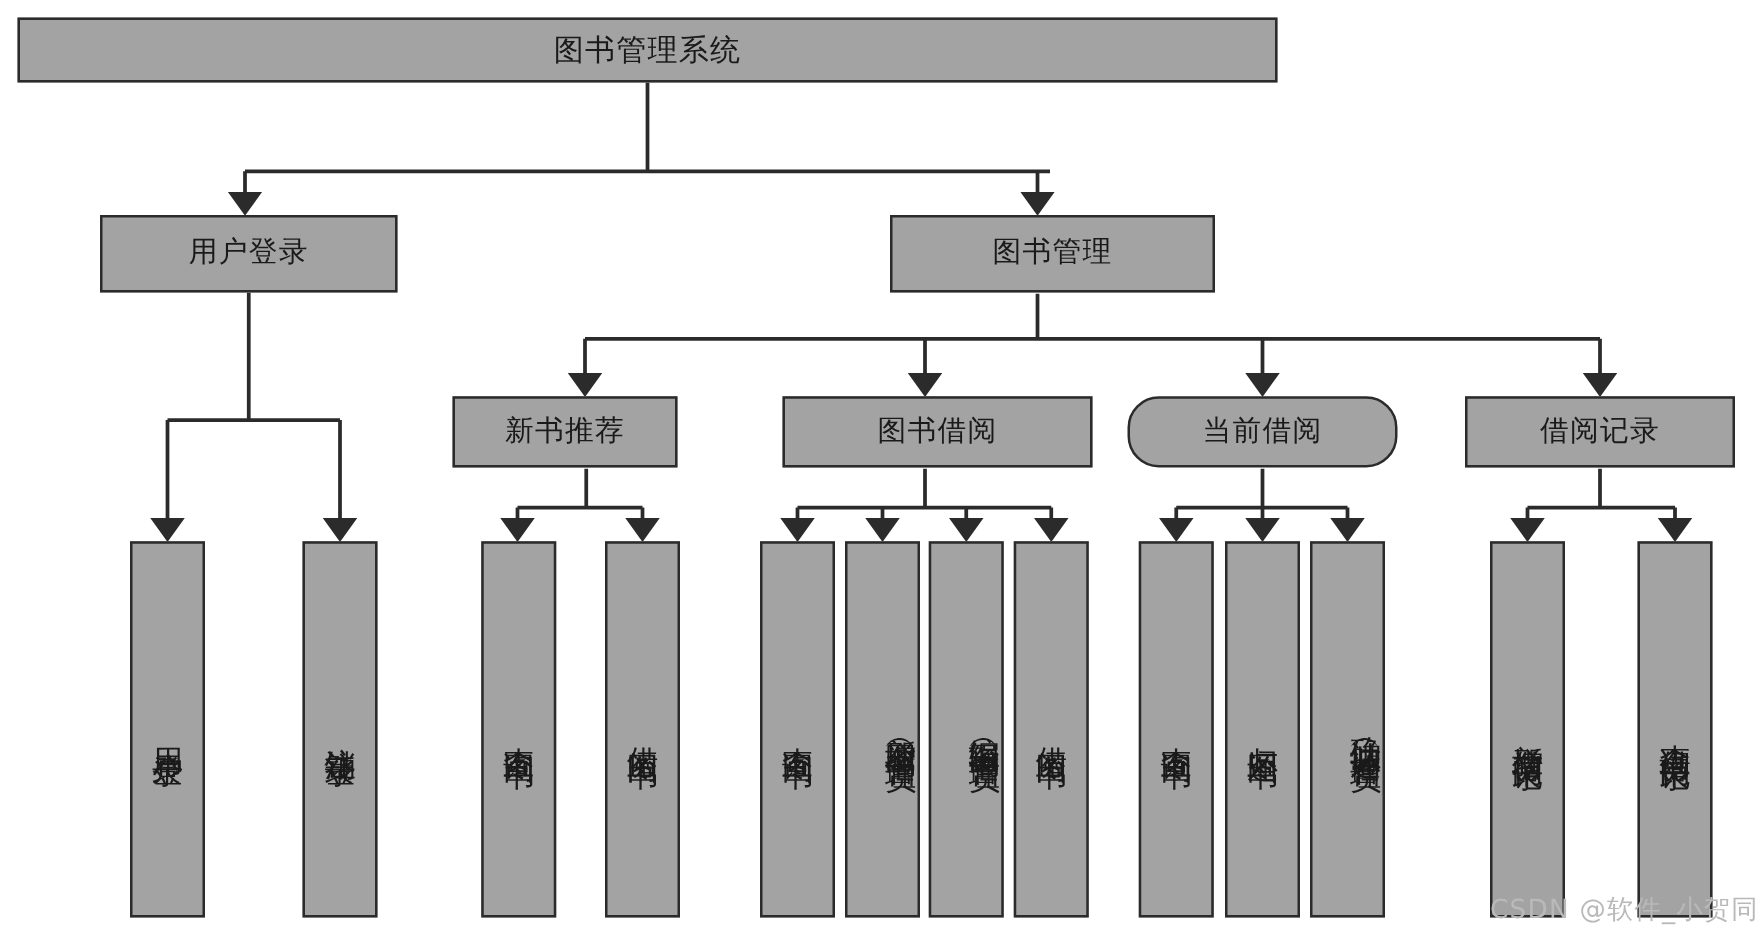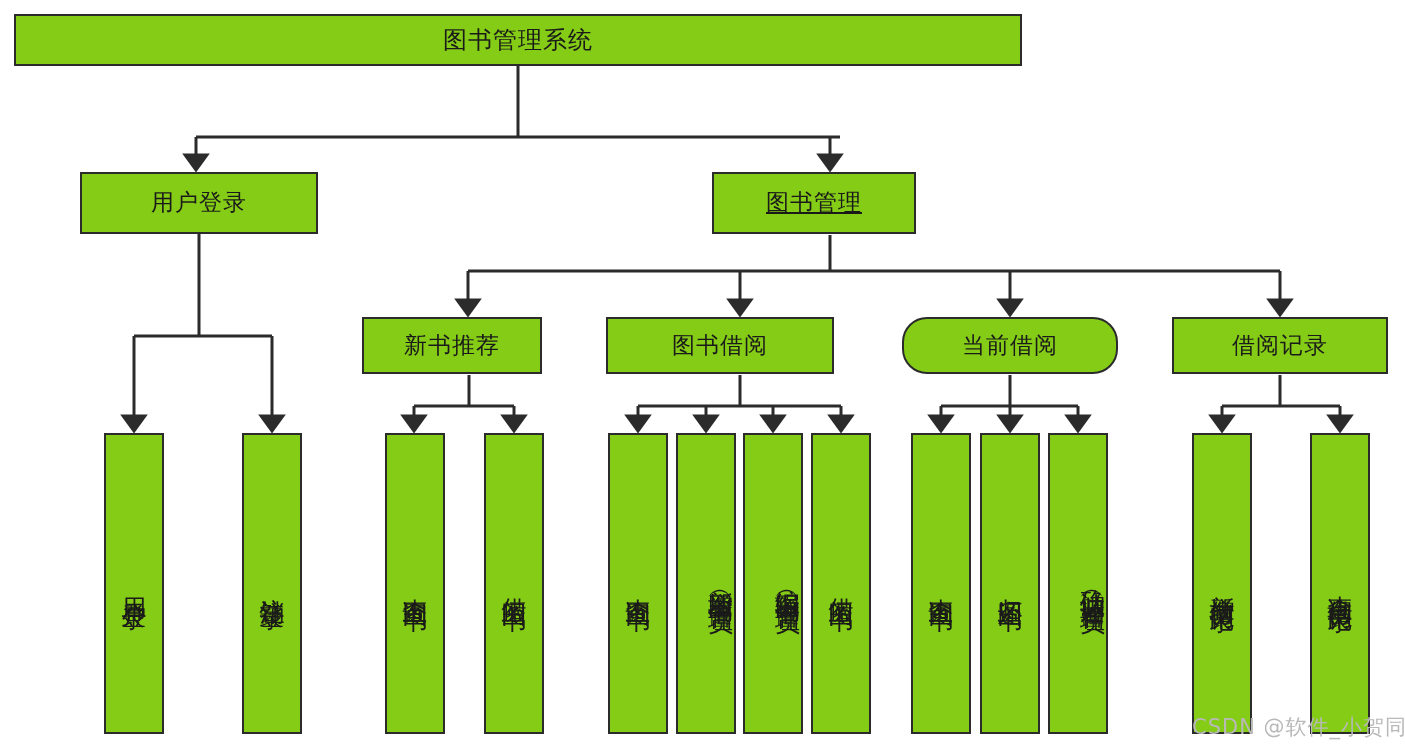--- a/index.html
+++ b/index.html
@@ -22,21 +22,21 @@
     left: 0;
     top: 0;
     width: 1405px;
     height: 747px;
     pointer-events: none;
   }
   .node {
     position: absolute;
     box-sizing: border-box;
     border: 2.5px solid #2b2b2b;
-    background: #84cc16;
+    background: #a3a3a3;
     display: flex;
     align-items: center;
     justify-content: center;
     color: #1a1a1a;
   }
   .node.horiz {
     font-size: 23px;
     letter-spacing: 1px;
     line-height: 1.2;
   }
@@ -115,24 +115,24 @@
       <path d="M1280,375 L1280,406"></path>
       <path d="M1222,406 L1340,406"></path>
       <path d="M1222,406 L1222,421" marker-end="url(#arrow)"></path>
       <path d="M1340,406 L1340,421" marker-end="url(#arrow)"></path>
     </g>
   </svg>
 
   <div class="node horiz root" style="left:14px; top:14px; width:1008px; height:52px;">图书管理系统</div>
 
   <div class="node horiz" style="left:80px; top:172px; width:238px; height:62px;">用户登录</div>
-  <div class="node horiz" style="left:712px; top:172px; width:204px; height:62px;text-decoration:underline;">图书管理</div>
+  <div class="node horiz" style="left:712px; top:172px; width:260px; height:62px;">图书管理</div>
 
   <div class="node horiz" style="left:362px; top:317px; width:180px; height:57px;">新书推荐</div>
-  <div class="node horiz" style="left:606px; top:317px; width:228px; height:57px;">图书借阅</div>
+  <div class="node horiz" style="left:626px; top:317px; width:248px; height:57px;">图书借阅</div>
   <div class="node horiz" style="left:902px; top:317px; width:216px; height:57px;border-radius:25px;">当前借阅</div>
   <div class="node horiz" style="left:1172px; top:317px; width:216px; height:57px;">借阅记录</div>
 
   <div class="node vert" style="left:104px; top:433px; width:60px; height:301px;">用户登录</div>
   <div class="node vert" style="left:242px; top:433px; width:60px; height:301px;">注销登录</div>
 
   <div class="node vert" style="left:385px; top:433px; width:60px; height:301px;">查询图书</div>
   <div class="node vert" style="left:484px; top:433px; width:60px; height:301px;">借阅图书</div>
 
   <div class="node vert" style="left:608px; top:433px; width:60px; height:301px;">查询图书</div>

